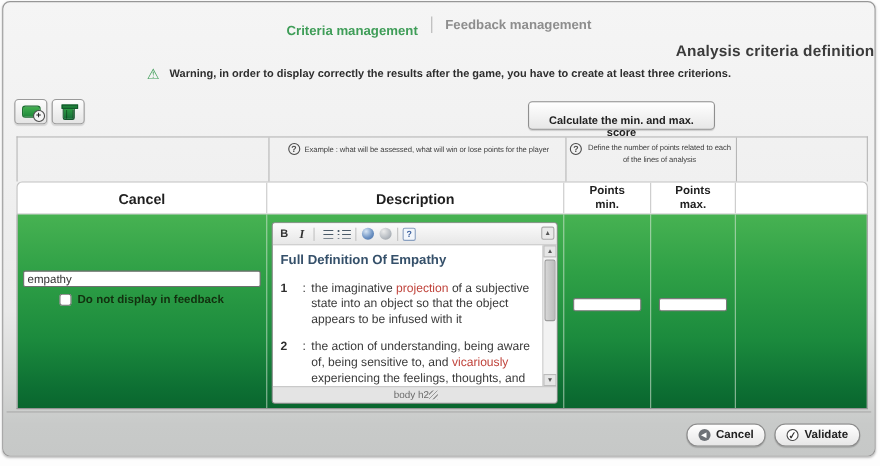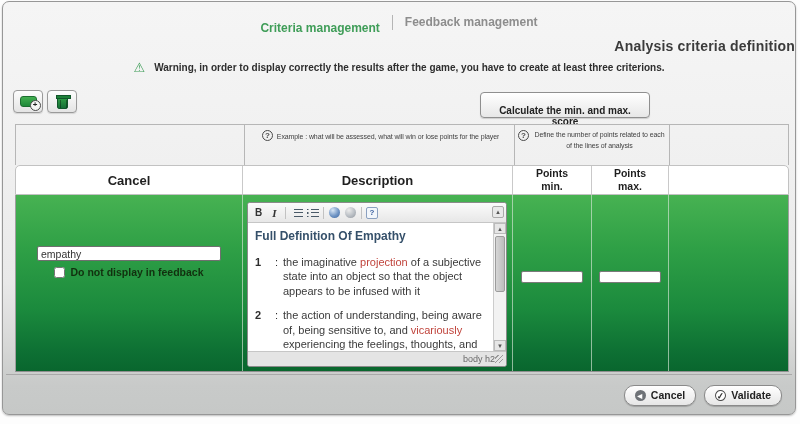--- a/index.html
+++ b/index.html
@@ -67,21 +67,21 @@
   .th-extra{flex:1;border-right:none;}
   .data-row{position:absolute;left:0;top:71px;width:774px;height:177px;display:flex;
     background:linear-gradient(180deg,#47b252 0%,#2fa046 30%,#1b8a3d 65%,#0d6f33 90%,#09662e 100%);
     border-left:1px solid #9f9f9f;border-right:1px solid #9f9f9f;border-bottom:1px solid #8f8f8f;}
   .td{height:100%;border-right:1px solid rgba(215,230,215,.65);}
   .td-lines{width:227px;display:flex;flex-direction:column;align-items:center;padding-top:51px;}
   .td-desc{width:270px;position:relative;}
   .td-pmin{width:79px;display:flex;justify-content:center;align-items:flex-start;padding-top:76px;}
   .td-pmax{width:77px;display:flex;justify-content:center;align-items:flex-start;padding-top:76px;}
   .td-extra{flex:1;border-right:none;}
-  .line-input{width:184px;height:15px;border:1px solid #6f6f6f;border-radius:2px;font-size:10.5px;color:#333;
+  .line-input{width:216px;height:15px;border:1px solid #6f6f6f;border-radius:2px;font-size:10.5px;color:#333;
     padding:0 3px;background:#fff;}
   .cb-row{margin-top:5px;display:flex;align-items:center;gap:5px;font-size:10.5px;font-weight:700;color:#12300f;}
   .cb-row input{width:11px;height:11px;margin:0;}
   .pts-input{width:62px;height:12px;border:1px solid #7a7a7a;border-radius:2px;background:#fff;padding:0 2px;font-size:10px;}
   
   .editor{position:absolute;left:4px;top:7px;width:260px;height:165px;border:1px solid #8a8a8a;border-radius:3px;
     background:#fff;display:flex;flex-direction:column;overflow:hidden;}
   .ed-toolbar{position:relative;height:20px;flex:none;background:linear-gradient(#fbfbfb,#e7e7e7);
     border-bottom:1px solid #c6c6c6;display:flex;align-items:center;gap:3px;padding:0 4px;}
   .tb-btn{display:flex;align-items:center;justify-content:center;width:13px;height:14px;cursor:pointer;}
@@ -110,21 +110,21 @@
   .red{color:#c0443c;}
   .ed-scroll{flex:none;width:13px;background:#f2f2f2;border-left:1px solid #ccc;display:flex;flex-direction:column;align-items:center;}
   .sc-arrow{width:12px;height:11px;background:#e6e6e6;border:1px solid #bbb;color:#555;font-size:6px;
     display:flex;align-items:center;justify-content:center;flex:none;}
   .sc-arrow.up::before{content:"▲";}
   .sc-arrow.down::before{content:"▼";}
   .sc-arrow.down{margin-top:auto;}
   .sc-thumb{width:10px;height:56px;margin-top:2px;flex:none;border:1px solid #9c9c9c;border-radius:2px;
     background:linear-gradient(to right,#d6d6d6,#bdbdbd);}
   .ed-status{flex:none;height:15px;background:#e4e4e4;border-top:1px solid #c6c6c6;display:flex;align-items:center;
-    justify-content:flex-end;padding:0 3px 0 5px;font-size:9px;color:#6a6a6a;}
+    justify-content:center;padding:0 3px 0 5px;font-size:9px;color:#6a6a6a;}
   .grip{width:8px;height:8px;background:repeating-linear-gradient(135deg,transparent 0 2px,#9a9a9a 2px 3px);cursor:nwse-resize;}
   
   .footer{position:absolute;left:3px;right:3px;top:372px;height:41px;border-top:1px solid #a9a9a9;
     display:flex;align-items:center;justify-content:flex-end;gap:8px;padding-right:10px;}
   .foot-btn{height:21px;border:1px solid #8a8a8a;border-radius:10px;background:linear-gradient(#ffffff,#e6e6e6);
     display:inline-flex;align-items:center;gap:5px;padding:0 10px;font-size:10.5px;font-weight:700;color:#222;
     cursor:pointer;box-shadow:0 1px 1px rgba(0,0,0,.2);}
   .cancel-icon{width:11px;height:11px;border-radius:50%;background:#6e7277;color:#fff;font-size:6px;
     display:flex;align-items:center;justify-content:center;}
   .cancel-icon::before{content:"◀";margin-right:1px;}

